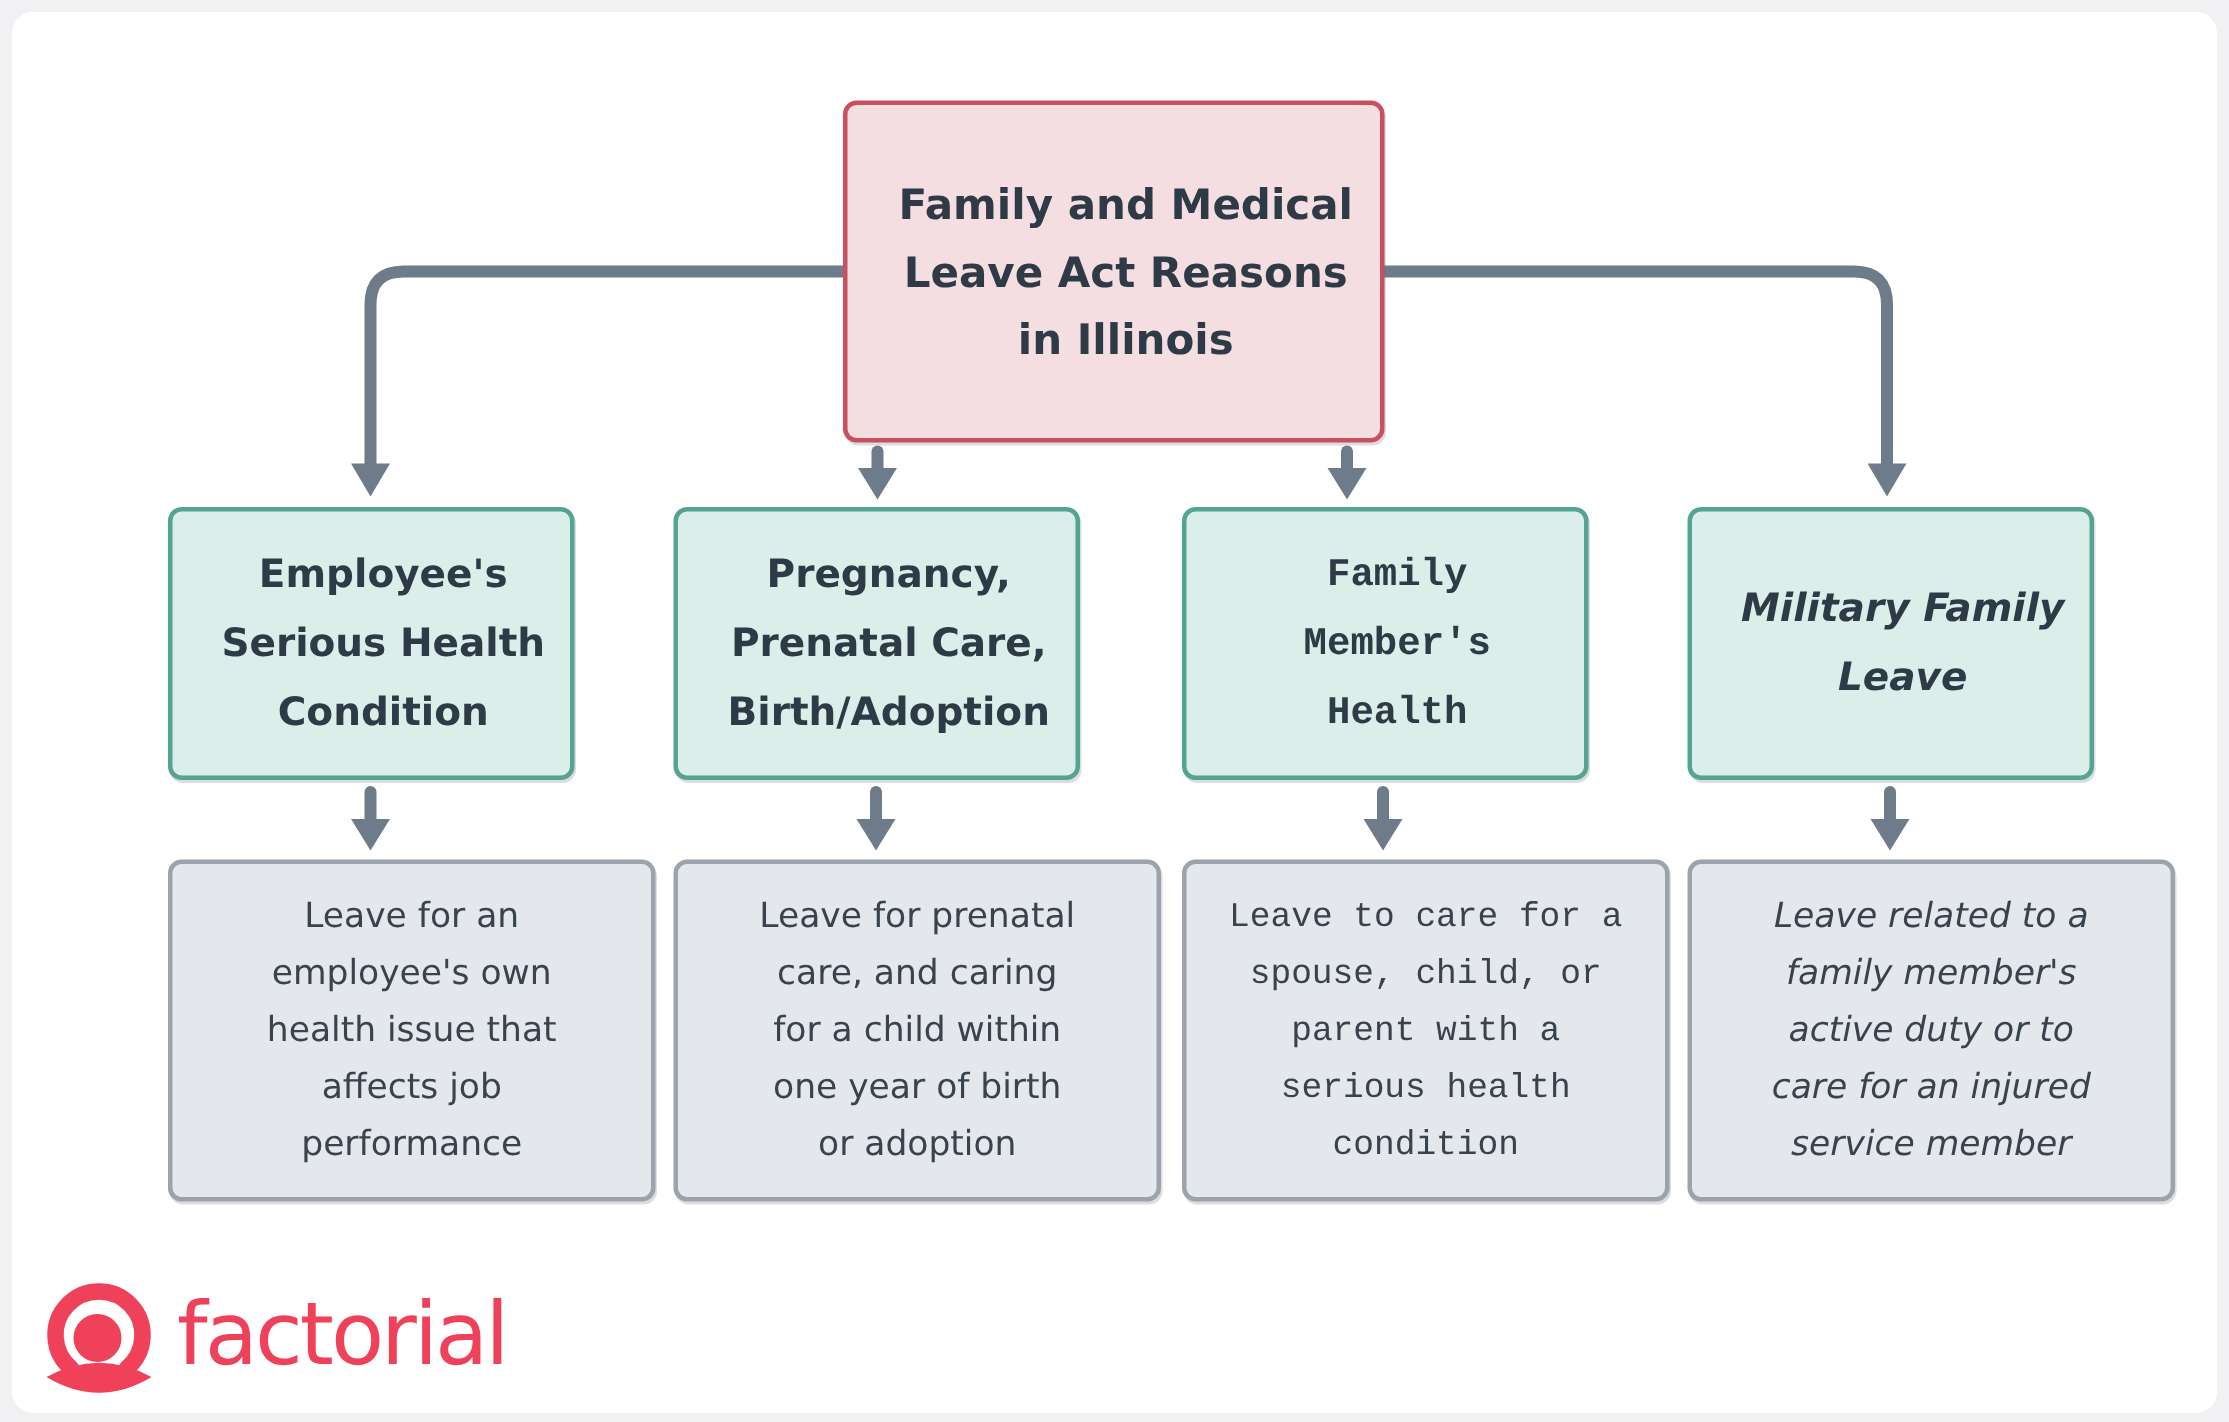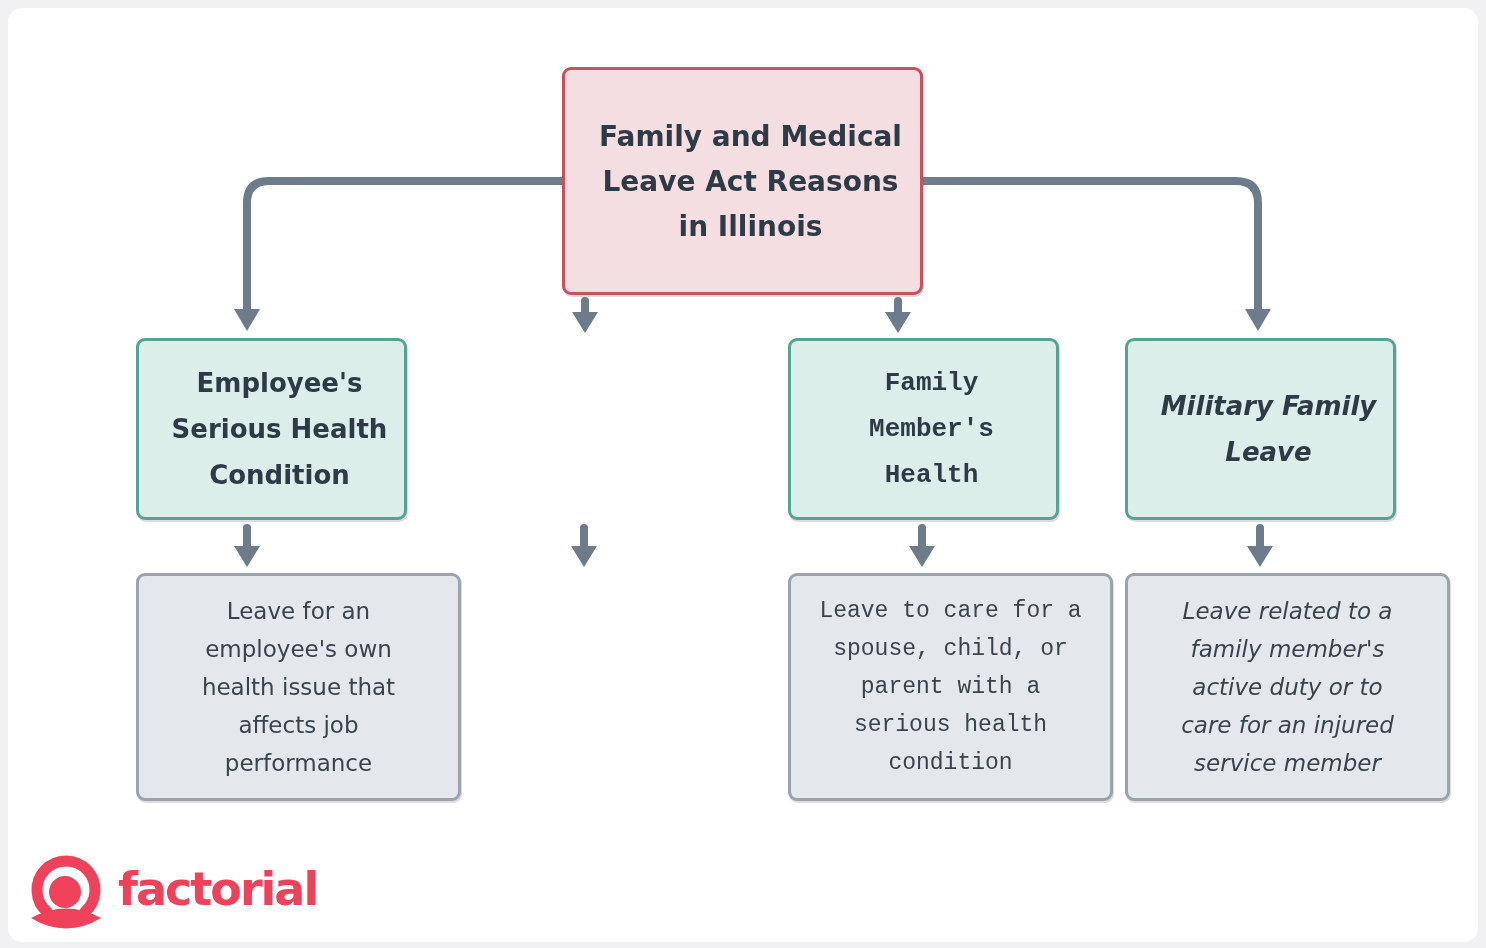--- a/index.html
+++ b/index.html
@@ -39,27 +39,27 @@
     color:var(--heading-text,#2e3b46);
   }
   .node-detail{
     top:573px;width:325px;height:228px;
     background:var(--detail-fill,#e4e8ec);
     border:3px solid var(--detail-border,#9ba3ac);
     font-size:23px;line-height:38px;
     color:var(--body-text,#39434e);
     padding:4px 6px;
   }
-  .col-1{left:112px;margin-left:24px;} .col-2{left:449px;} .col-3{left:788px;font-family:Liberation Mono, monospace;} .col-4{left:1125px;font-style:italic;}
+  .col-1{left:112px;} .col-2{left:449px;} .col-3{left:788px;font-family:Liberation Mono, monospace;} .col-4{left:1125px;font-style:italic;}
   .footer{
     position:absolute;left:28px;top:852px;height:82px;
     display:flex;align-items:center;gap:14px;
   }
   .brand-word{
-    font-weight:bold;font-size:46px;letter-spacing:-2px;
+    font-weight:normal;font-size:58px;letter-spacing:-2px;
     color:var(--brand,#f0415a);
     padding-bottom:8px;
   }
 </style>
 </head>
 <body>
 
 <div class="card"></div>
 
 <div class="canvas">
@@ -91,36 +91,48 @@
     <span>Family and Medical
 Leave Act Reasons
 in Illinois</span>
   </div>
 
   <div class="node node-category col-1">
     <span>Employee's
 Serious Health
 Condition</span>
   </div>
+  <div class="node node-category col-2">
+    <span>Pregnancy,
+Prenatal Care,
+Birth/Adoption</span>
+  </div>
   <div class="node node-category col-3">
     <span>Family
 Member's
 Health</span>
   </div>
   <div class="node node-category col-4">
     <span>Military Family
 Leave</span>
   </div>
 
   <div class="node node-detail col-1">
     <span>Leave for an
 employee's own
 health issue that
 affects job
 performance</span>
+  </div>
+  <div class="node node-detail col-2">
+    <span>Leave for prenatal
+care, and caring
+for a child within
+one year of birth
+or adoption</span>
   </div>
   <div class="node node-detail col-3">
     <span>Leave to care for a
 spouse, child, or
 parent with a
 serious health
 condition</span>
   </div>
   <div class="node node-detail col-4">
     <span>Leave related to a

